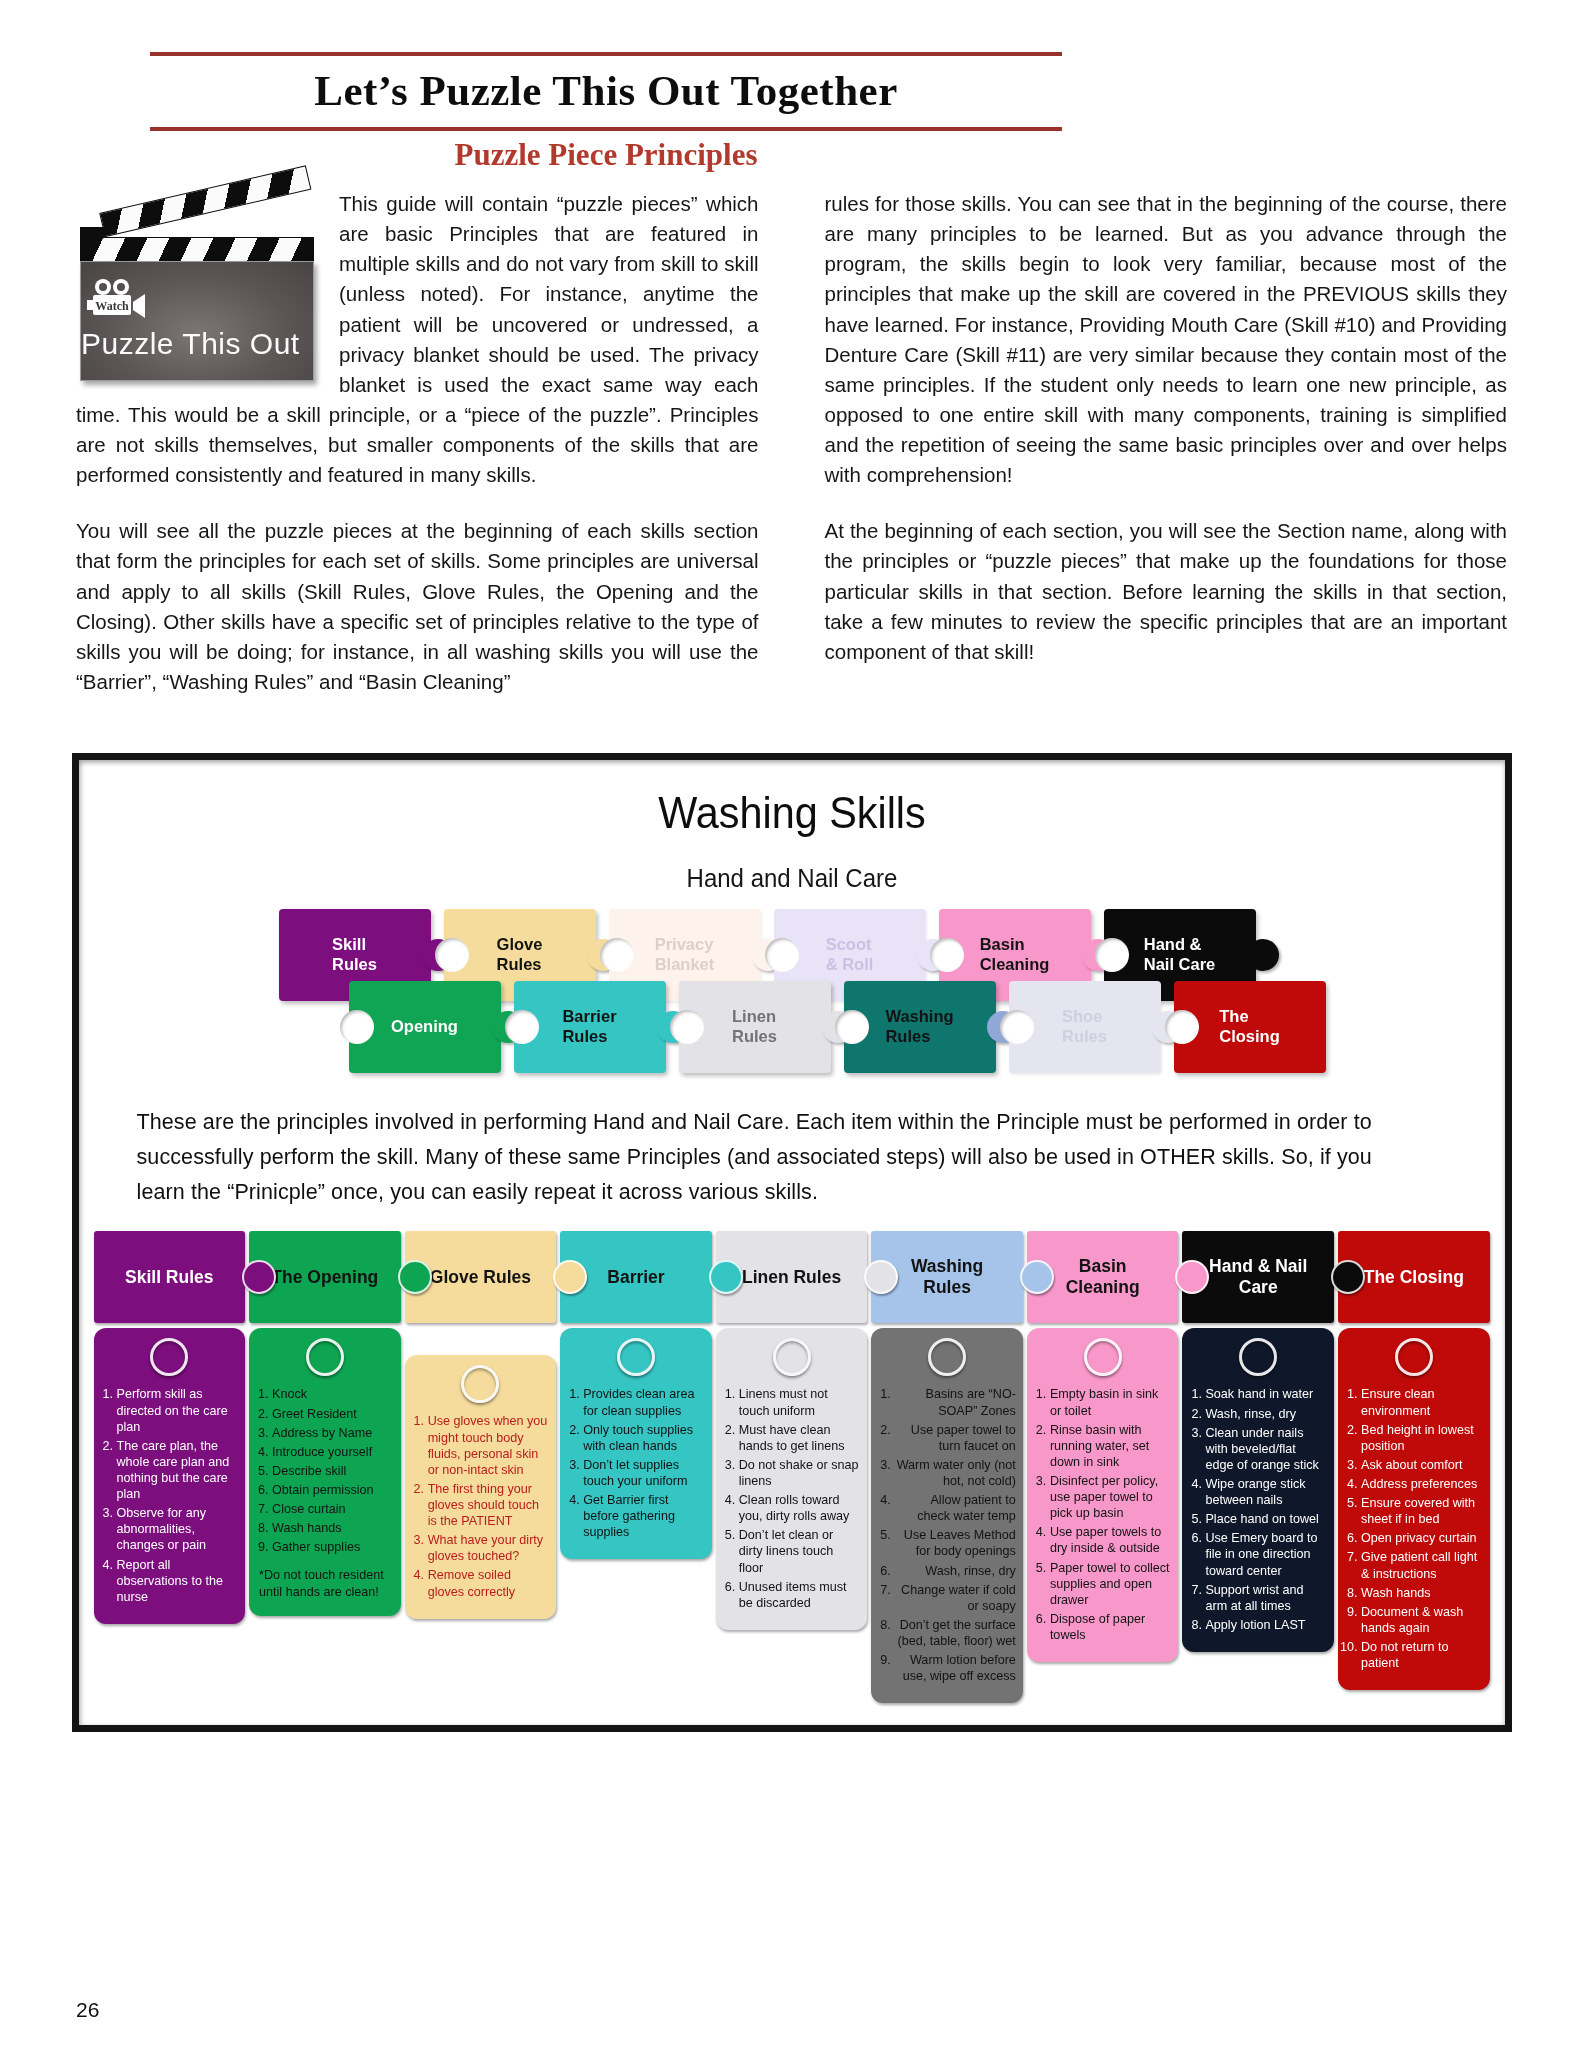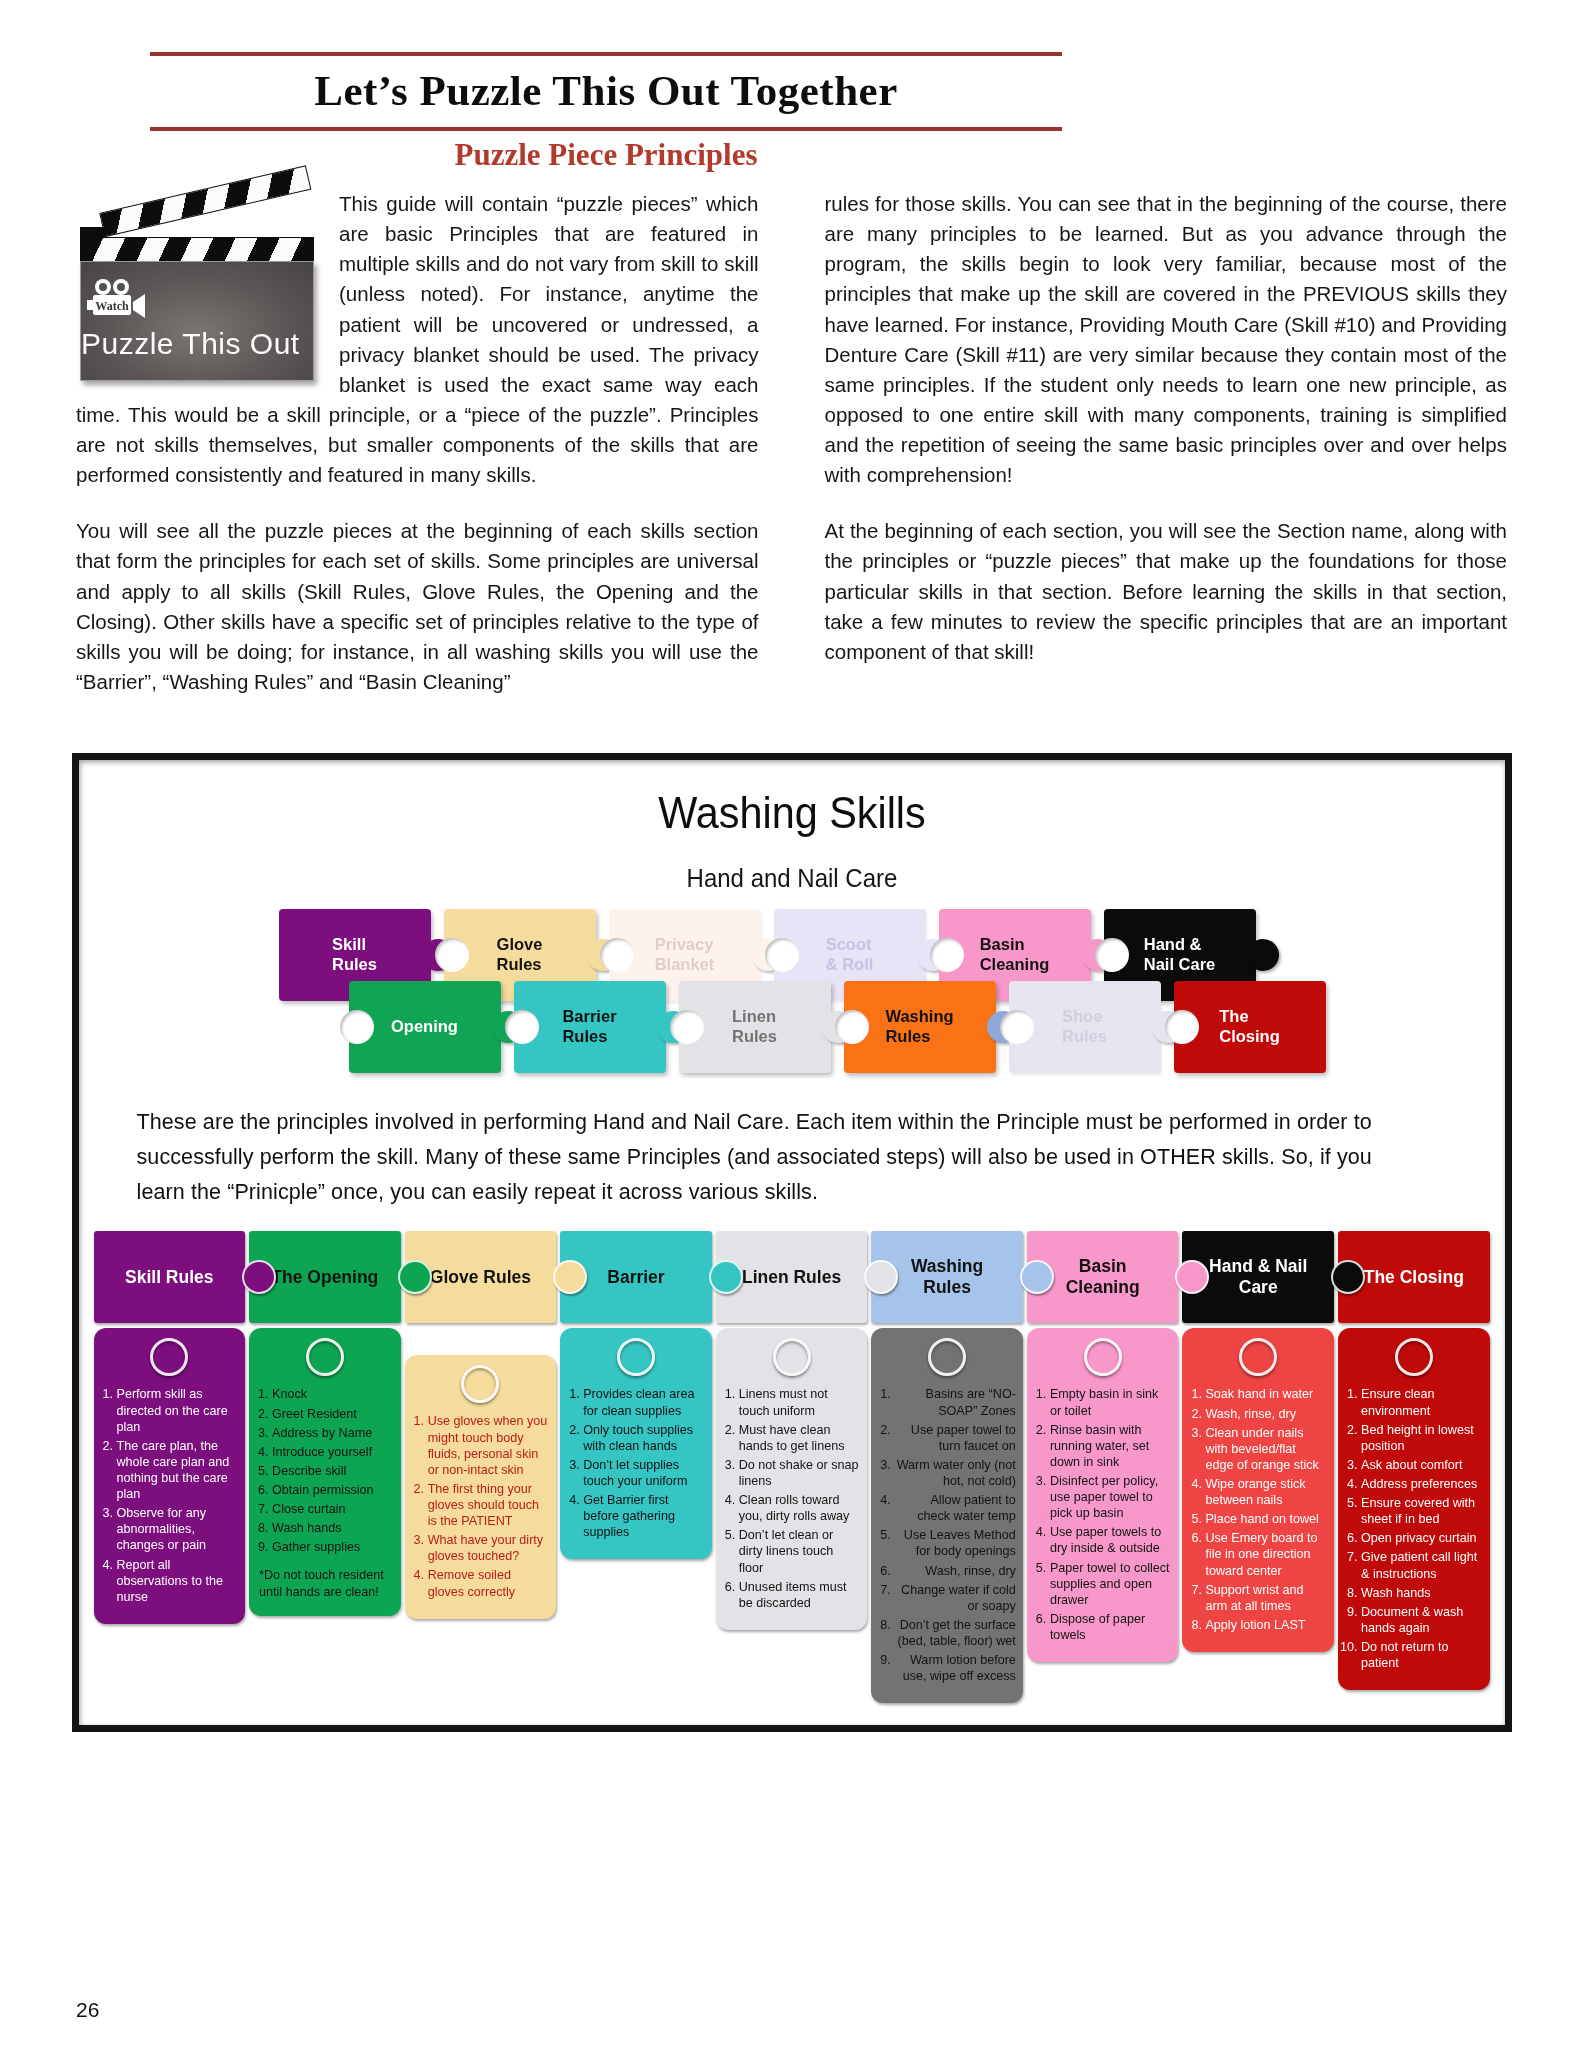--- a/index.html
+++ b/index.html
@@ -130,21 +130,21 @@
 &amp; Roll</span><div class="socket"></div><div class="knob" style="background: rgb(233, 227, 247);"></div></div>
         <div class="piece" style="left: 860px; top: 0px; width: 152px; background: rgb(248, 152, 202); color: rgb(19, 19, 19);"><span>Basin
 Cleaning</span><div class="socket"></div><div class="knob" style="background: rgb(248, 152, 202);"></div></div>
         <div class="piece" style="left: 1025px; top: 0px; width: 152px; background: rgb(11, 11, 11); color: rgb(255, 255, 255);"><span>Hand &amp;
 Nail Care</span><div class="socket"></div><div class="knob" style="background: rgb(11, 11, 11);"></div></div>
         <div class="piece" style="left: 270px; top: 72px; width: 152px; background: rgb(16, 165, 84); color: rgb(255, 255, 255);"><span>Opening</span><div class="socket"></div><div class="knob" style="background: rgb(16, 165, 84);"></div></div>
         <div class="piece" style="left: 435px; top: 72px; width: 152px; background: rgb(53, 198, 196); color: rgb(19, 19, 19);"><span>Barrier
 Rules</span><div class="socket"></div><div class="knob" style="background: rgb(53, 198, 196);"></div></div>
         <div class="piece" style="left: 600px; top: 72px; width: 152px; background: rgb(227, 227, 231); color: #737373;"><span>Linen
 Rules</span><div class="socket"></div><div class="knob" style="background: rgb(227, 227, 231);"></div></div>
-        <div class="piece" style="left: 765px; top: 72px; width: 152px; background: #f97316; color: rgb(19, 19, 19);"><span>Washing
+        <div class="piece" style="left: 765px; top: 72px; width: 152px; background: #0f766e; color: rgb(19, 19, 19);"><span>Washing
 Rules</span><div class="socket"></div><div class="knob" style="background: rgb(143, 168, 216);"></div></div>
         <div class="piece faded" style="left: 930px; top: 72px; width: 152px; background: rgb(229, 229, 239); color: rgb(207, 207, 224);"><span>Shoe
 Rules</span><div class="socket"></div><div class="knob" style="background: rgb(229, 229, 239);"></div></div>
         <div class="piece" style="left: 1095px; top: 72px; width: 152px; background: rgb(192, 9, 9); color: rgb(255, 255, 255);"><span>The
 Closing</span><div class="socket"></div></div>
       </div>
 
     <div class="box-note">These are the principles involved in performing Hand and Nail Care. Each item within the Principle must be performed in order to successfully perform the skill. Many of these same Principles (and associated steps) will also be used in OTHER skills. So, if you learn the “Prinicple” once, you can easily repeat it across various skills.</div>
 
     <div class="grid">
@@ -265,21 +265,21 @@
               <li>Paper towel to collect supplies and open drawer</li>
               <li>Dispose of paper towels</li>
             </ol>
           </div>
         </div>
         <div class="gcol">
           <div class="gcol-header" style="background: rgb(11, 11, 11); color: rgb(255, 255, 255);">
             <div class="hknob" style="background: rgb(248, 152, 202);"></div>
             <span>Hand &amp; Nail Care</span>
           </div>
-          <div class="gcol-body" style="background: #ef4444; color: rgb(255, 255, 255);">
+          <div class="gcol-body" style="background: #0f172a; color: rgb(255, 255, 255);">
             <div class="hole"></div>
             <ol>
               <li>Soak hand in water</li>
               <li>Wash, rinse, dry</li>
               <li>Clean under nails with beveled/flat edge of orange stick</li>
               <li>Wipe orange stick between nails</li>
               <li>Place hand on towel</li>
               <li>Use Emery board to file in one direction toward center</li>
               <li>Support wrist and arm at all times</li>
               <li>Apply lotion LAST</li>

